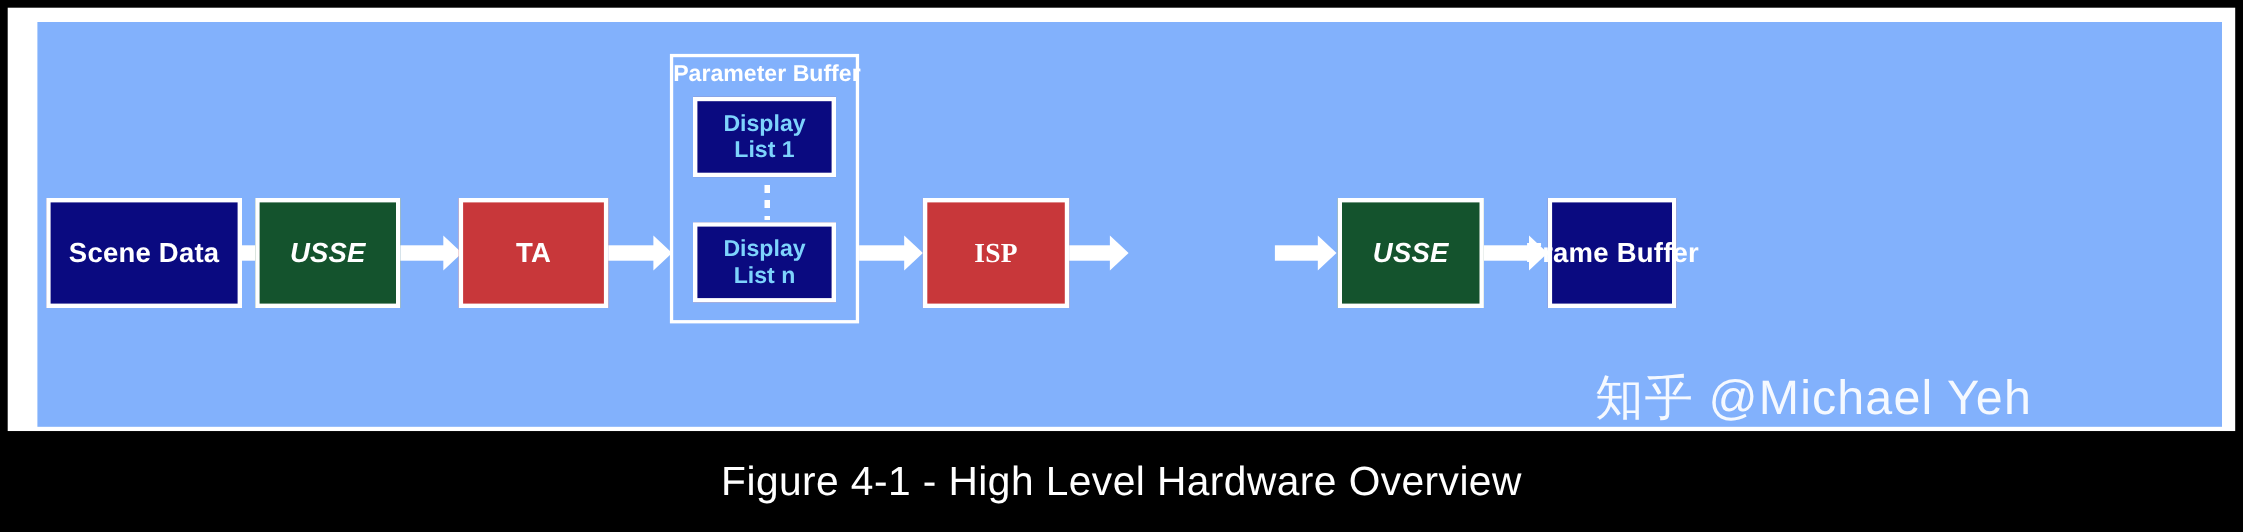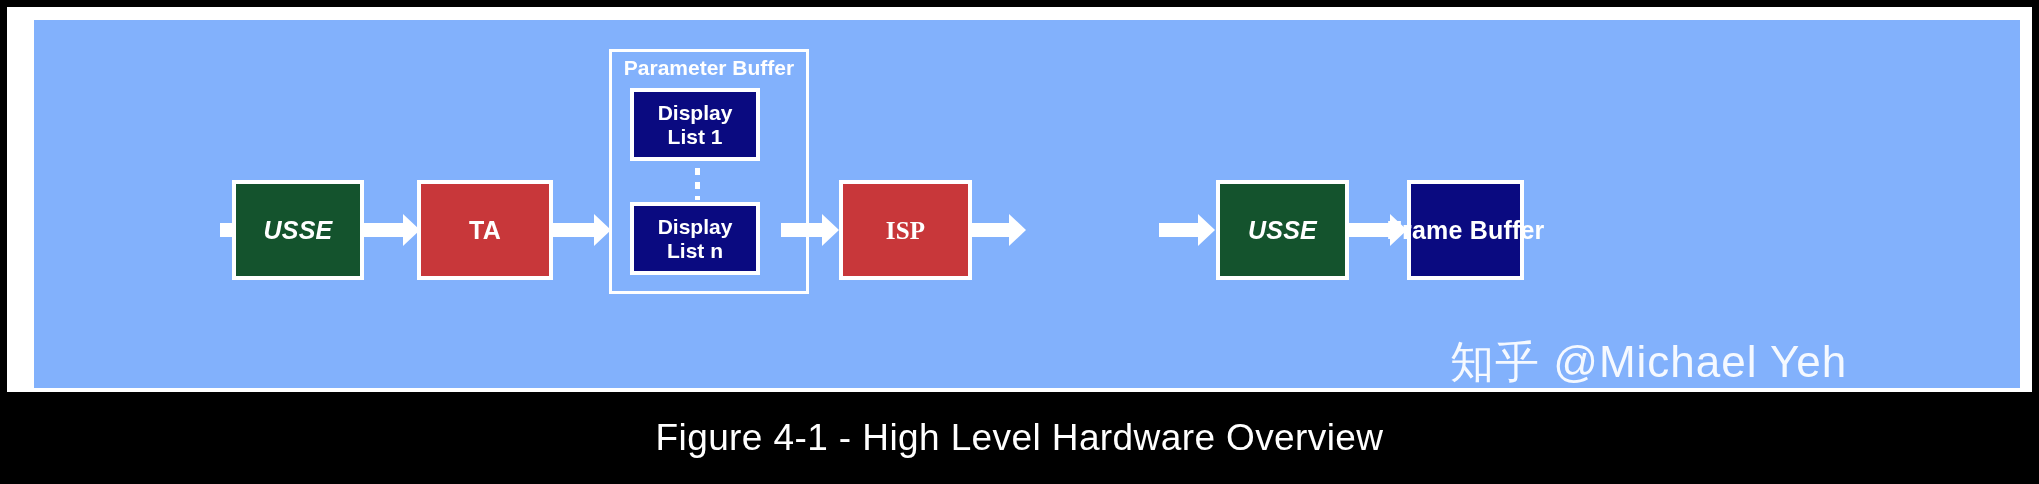--- a/index.html
+++ b/index.html
@@ -66,21 +66,21 @@
   .n-isp          { left: 805px;  width: 133px; font-family: Liberation Serif, serif; }
   .n-tsp          { left: 992px;  width: 133px; }
   .n-usse-2       { left: 1182px; width: 133px; }
   .n-frame-buffer { left: 1373px; width: 117px; }
 
   
   .param-buffer {
     position: absolute;
     left: 575px;
     top: 29px;
-    width: 200px;
+    width: 172px;
     height: 245px;
     border: 3px solid #ffffff;
     background: transparent;
   }
   .param-buffer-title {
     position: absolute;
     left: 0;
     top: 4px;
     width: 100%;
     text-align: center;
@@ -93,21 +93,21 @@
     position: absolute;
     left: 18px;
     width: 130px;
     height: 73px;
     background: #0A0A80;
     border: 4px solid #ffffff;
     display: flex;
     flex-direction: column;
     align-items: center;
     justify-content: center;
-    color: #ffffff;
+    color: #7dd3fc;
     font-weight: bold;
     font-size: 21px;
     line-height: 1.14;
     text-align: center;
   }
   .display-list.first { top: 36px; }
   .display-list.last  { top: 150px; }
 
   
   .dl-dashes {
@@ -182,20 +182,23 @@
   }
 </style>
 </head>
 <body>
 
 <div id="page">
 
   <div class="figure-frame">
     <div class="diagram-canvas">
 
+      <div class="node navy n-scene-data">
+        <span>Scene Data</span>
+      </div>
 
       <div class="arrow a-1"></div>
 
       <div class="node green n-usse-1">
         <span>USSE</span>
       </div>
 
       <div class="arrow a-2"></div>
 
       <div class="node red n-ta">

